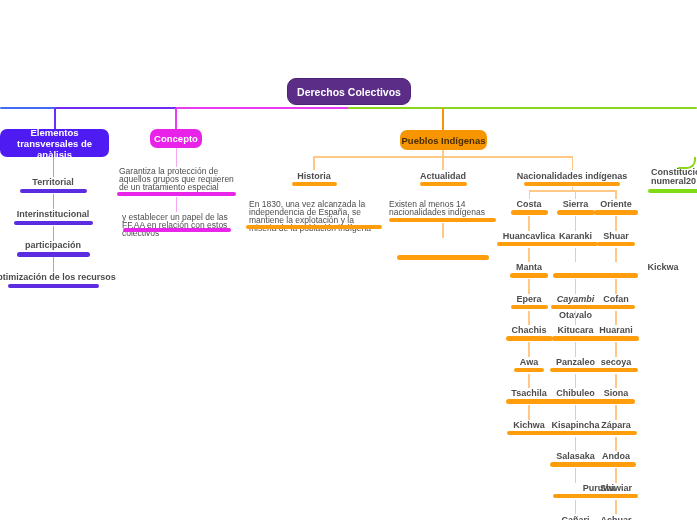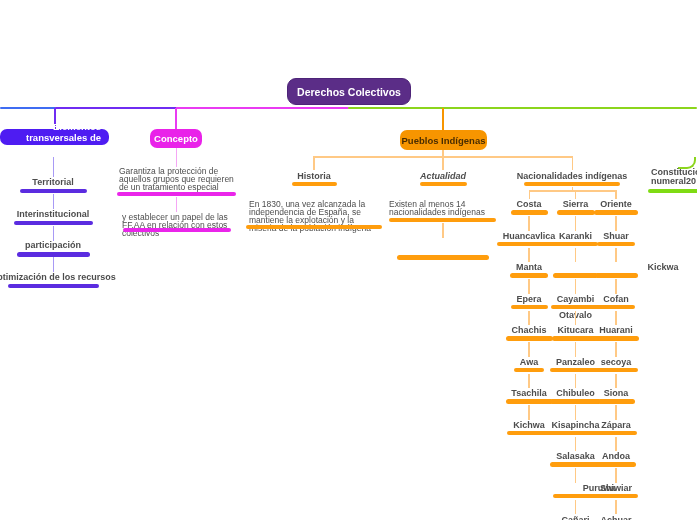--- a/index.html
+++ b/index.html
@@ -3,22 +3,22 @@
 <meta charset="utf-8">
 <style>
   html,body{margin:0;padding:0;background:#fff;}
   #canvas{position:relative;width:697px;height:520px;overflow:hidden;background:#ffffff;
           font-family:"Liberation Sans",sans-serif;}
   
   .box{position:absolute;box-sizing:border-box;display:flex;align-items:center;justify-content:center;
        font-weight:700;border-radius:7px;text-align:center;}
   #root-node{left:287px;top:78px;width:124px;height:27px;background:#5b2d87;border:1.5px solid #4d2478;
              color:#fff;font-size:10.5px;border-radius:9px;}
-  #elementos-box{left:0px;top:129px;width:109px;height:16px;background:#4e1cf2;color:#fff;
-                 font-size:9.5px;line-height:11px;justify-content:flex-start;text-align:right;padding:0 8px;}
+  #elementos-box{left:0px;top:129px;width:109px;height:28px;background:#4e1cf2;color:#fff;
+                 font-size:9.5px;line-height:11px;justify-content:flex-start;text-align:center;padding:0 8px;}
   #concepto-box{left:150px;top:129px;width:52px;height:19px;background:#e922e9;color:#fff;font-size:9.5px;}
   #pueblos-box{left:400px;top:130px;width:87px;height:20px;background:#f79500;color:#4a2d00;font-size:9.5px;}
   
   .lab{position:absolute;transform:translateX(-50%);white-space:nowrap;font-size:9px;font-weight:700;
        color:#4d4d4d;height:11px;line-height:11px;}
   .note{position:absolute;font-size:8.5px;line-height:8px;color:#4d4d4d;}
   .nat{position:absolute;transform:translateX(-50%);white-space:nowrap;text-align:center;
        font-size:9px;font-weight:700;color:#4d4d4d;height:11px;line-height:11px;}
   
   .bar{position:absolute;height:4.5px;border-radius:2.5px;}
@@ -82,21 +82,21 @@
     <span>Pueblos Indígenas</span>
   </div>
   <div class="vln orange-ln" style="left:442.25px;top:150px;height:6px;"></div>
   <div class="hln orange-ln" style="left:313px;top:156px;width:259px;"></div>
   <div class="vln orange-ln" style="left:313.25px;top:156px;height:14px;"></div>
   <div class="vln orange-ln" style="left:442.25px;top:156px;height:14px;"></div>
   <div class="vln orange-ln" style="left:571.5px;top:156px;height:14px;"></div>
 
   <div class="lab" style="left:314px;top:170.5px;">Historia</div>
   <div class="bar orange-bar" style="left:291.5px;top:181.5px;width:45px;"></div>
-  <div class="lab" style="left:443px;top:170.5px;font-style:italic;">Actualidad</div>
+  <div class="lab" style="left:443px;top:170.5px;">Actualidad</div>
   <div class="bar orange-bar" style="left:419.5px;top:181.5px;width:47px;"></div>
   <div class="lab" style="left:572px;top:170.5px;">Nacionalidades indígenas</div>
   <div class="bar orange-bar" style="left:524px;top:181.5px;width:96px;"></div>
 
   <div class="note" style="left:249px;top:200px;width:134px;">En 1830, una vez alcanzada la independencia de España, se mantiene la explotación y la miseria de la población indígena</div>
   <div class="bar orange-bar" style="left:246px;top:224.5px;width:136px;"></div>
 
   <div class="note" style="left:389px;top:200px;width:112px;">Existen al menos 14 nacionalidades indígenas</div>
   <div class="bar orange-bar" style="left:388.5px;top:217.5px;width:107px;"></div>
   <div class="vln orange-ln" style="left:442.25px;top:222.5px;height:15.5px;"></div>
@@ -133,21 +133,21 @@
       <div class="nbar" style="left: 507px; top: 430.85px; width: 44px;"></div>
       <div class="nat" style="left: 575.5px; top: 199px;"><span style="display: inline-block;">Sierra</span></div>
       <div class="nbar" style="left: 556.5px; top: 210px; width: 38px;"></div>
       <div class="nline" style="left: 574.75px; top: 216px; height: 14.55px;"></div>
       <div class="nat" style="left: 575.5px; top: 230.55px;"><span style="display: inline-block;">Karanki</span></div>
       <div class="nbar" style="left: 553px; top: 241.55px; width: 45px;"></div>
       <div class="nline" style="left: 574.75px; top: 247.55px; height: 14.55px;"></div>
       <div class="nat" style="left: 575.5px; top: 262.1px; margin-top: 48px;"><span style="display: inline-block;">Otavalo</span></div>
       <div class="nbar" style="left: 553px; top: 273.1px; width: 45px;"></div>
       <div class="nline" style="left: 574.75px; top: 279.1px; height: 14.55px;"></div>
-      <div class="nat" style="left: 575.5px; top: 293.65px;"><span style="display: inline-block;">Cayambi</span></div>
+      <div class="nat" style="left: 575.5px; top: 293.65px;"><span style="display: inline-block; font-style: italic;">Cayambi</span></div>
       <div class="nbar" style="left: 550.5px; top: 304.65px; width: 50px;"></div>
       <div class="nline" style="left: 574.75px; top: 310.65px; height: 14.55px;"></div>
       <div class="nat" style="left: 575.5px; top: 325.2px;"><span style="display: inline-block;">Kitucara</span></div>
       <div class="nbar" style="left: 551.5px; top: 336.2px; width: 48px;"></div>
       <div class="nline" style="left: 574.75px; top: 342.2px; height: 14.55px;"></div>
       <div class="nat" style="left: 575.5px; top: 356.75px;"><span style="display: inline-block;">Panzaleo</span></div>
       <div class="nbar" style="left: 550px; top: 367.75px; width: 51px;"></div>
       <div class="nline" style="left: 574.75px; top: 373.75px; height: 14.55px;"></div>
       <div class="nat" style="left: 575.5px; top: 388.3px;"><span style="display: inline-block;">Chibuleo</span></div>
       <div class="nbar" style="left: 550px; top: 399.3px; width: 51px;"></div>

